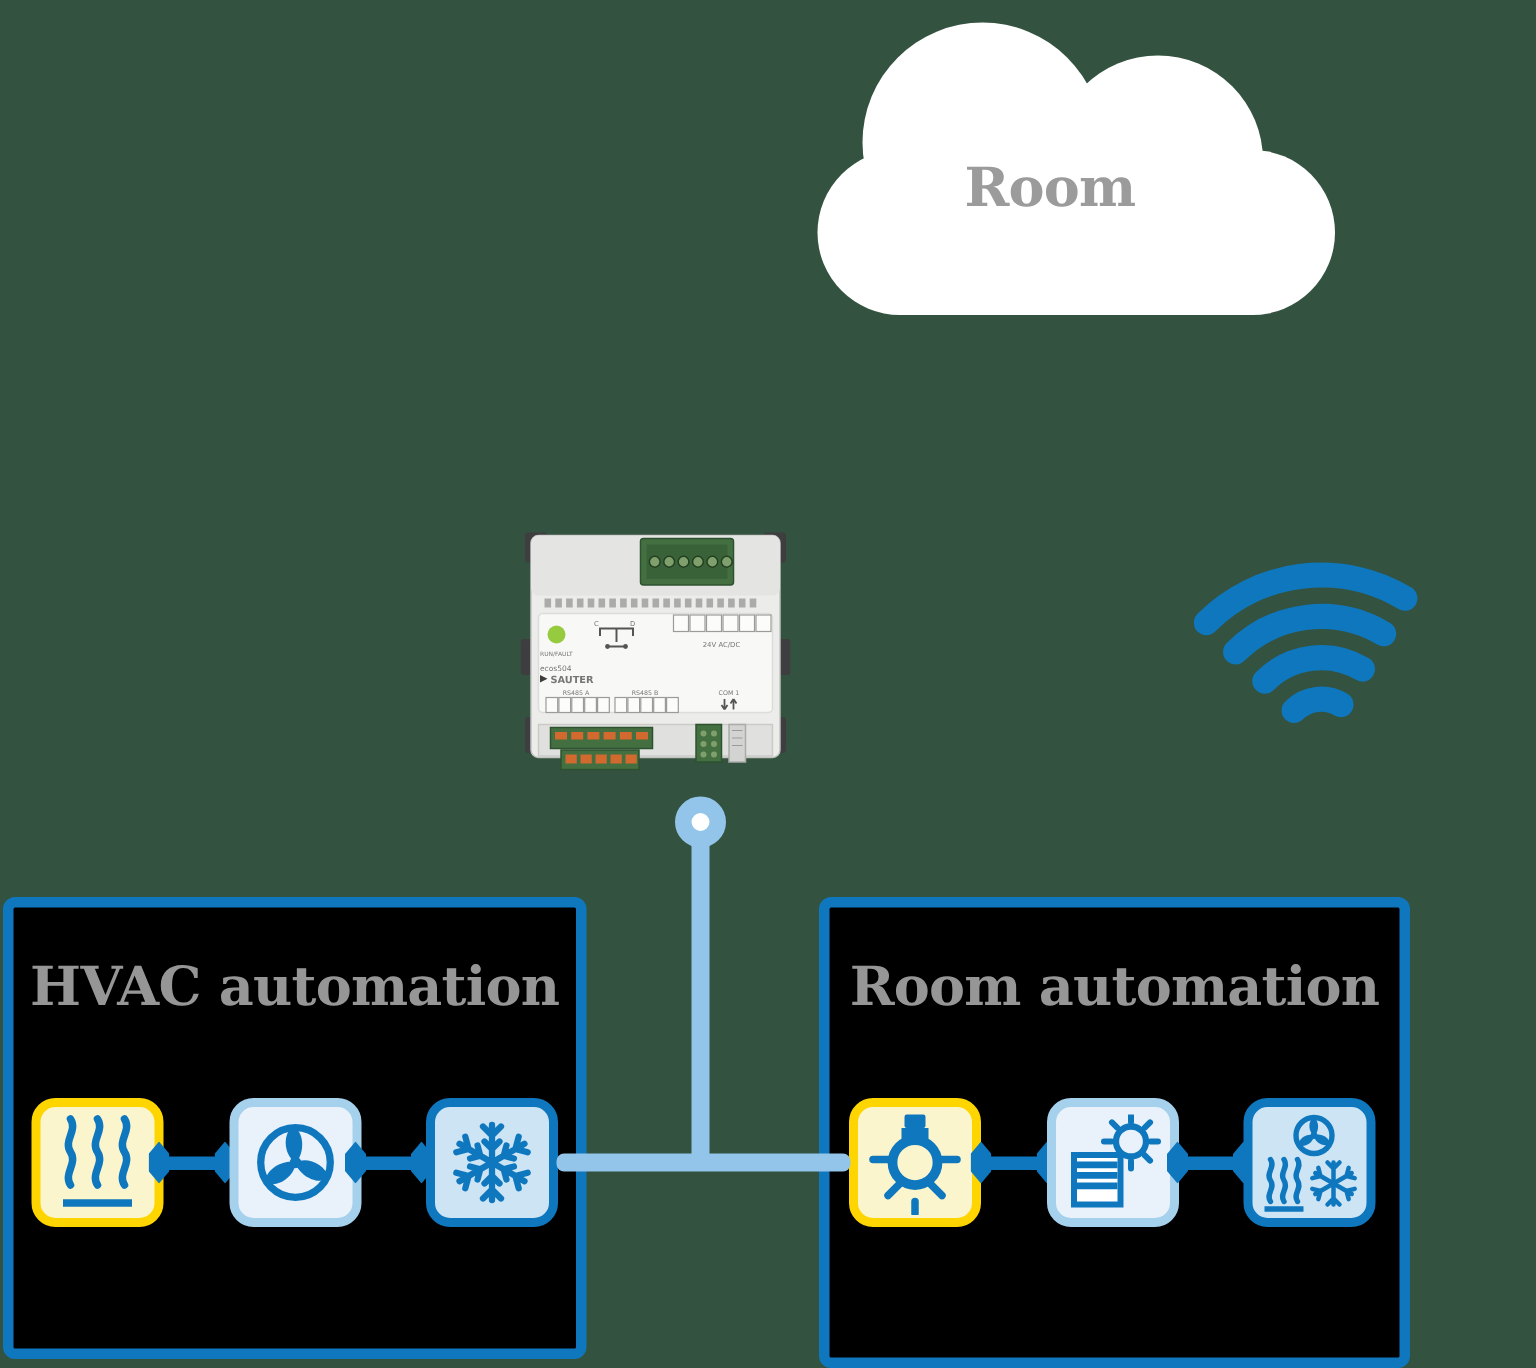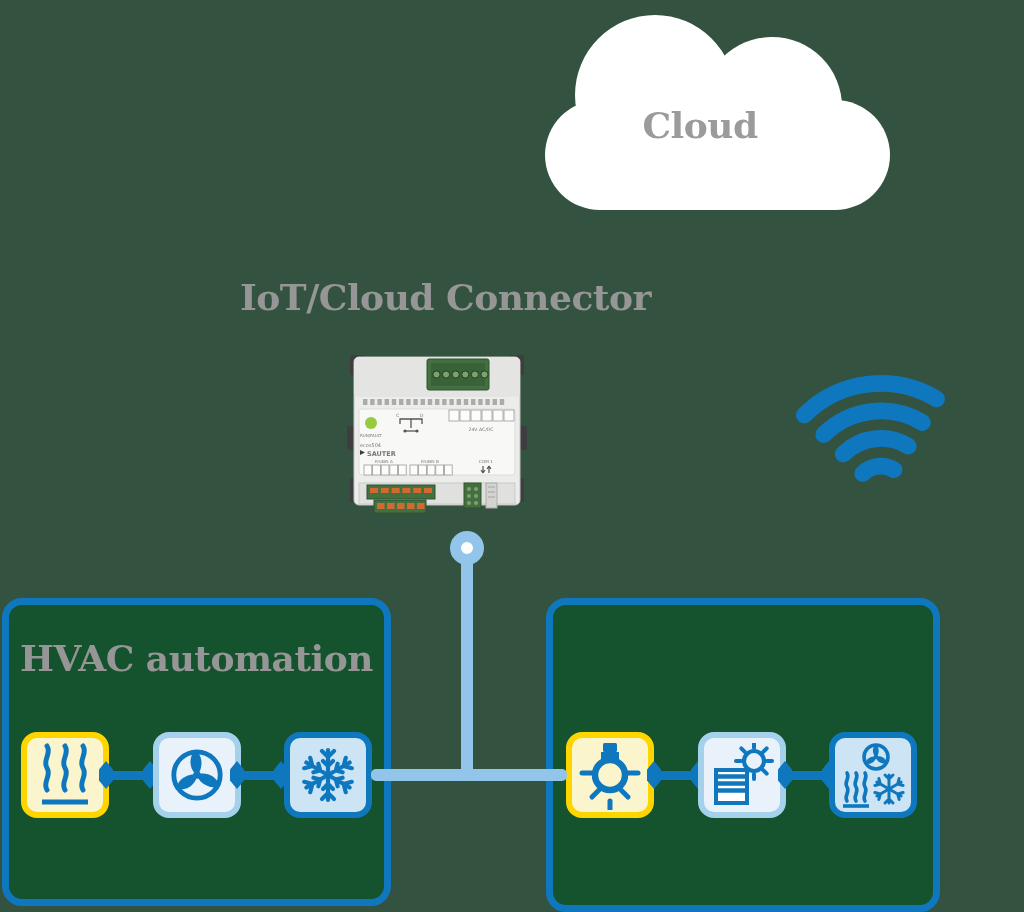--- a/index.html
+++ b/index.html
@@ -14,21 +14,21 @@
     font-size:36px;text-align:center;letter-spacing:-0.5px;line-height:1.1;
     white-space:nowrap;
   }
   
   #cloud-label{left:560px;top:106px;width:280px;color:#9B9B9B;}
   
   #connector-label{left:240px;top:278px;width:400px;}
   #iot-devices-label{left:762px;top:278px;width:228px;}
   
   .bigbox{
-    position:absolute;background:#14532d;border:7px solid #0F77BE;border-radius:20px;
+    position:absolute;background:#000000;border:7px solid #0F77BE;border-radius:8px;
   }
   #hvac-box{left:2px;top:598px;width:375px;height:294px;}
   #room-box{left:546px;top:598px;width:380px;height:300px;}
   .box-title{position:absolute;top:34px;left:0;width:100%;color:#969696;}
   
   .tile{
     position:absolute;width:76px;height:74px;border-radius:16px;border:6px solid;
     display:flex;align-items:center;justify-content:center;
   }
   .tile.yellow{border-color:#FFD500;background:#FBF5CE;}
@@ -62,23 +62,22 @@
 
 <div id="stage">
 
   <svg class="abs" style="left:540px;top:5px;" width="355" height="205" viewBox="0 0 355 205">
     <g fill="#FFFFFF">
       <circle cx="115" cy="90" r="80"></circle>
       <circle cx="232" cy="102" r="70"></circle>
       <rect x="5" y="95" width="345" height="110" rx="55"></rect>
     </g>
   </svg>
-  <div class="abs label" id="cloud-label">Cloud</div>
-
-  <div class="abs label" id="connector-label">IoT/Cloud Connector</div>
+  <div class="abs label" id="cloud-label">Room</div>
+
 
   <div class="abs" id="device">
     <svg width="180" height="165" viewBox="0 0 180 165">
 
       <g fill="#3E3E40">
         <rect x="3" y="5" width="15" height="20" rx="2"></rect>
         <rect x="162" y="5" width="15" height="20" rx="2"></rect>
         <rect x="3" y="128" width="15" height="24" rx="2"></rect>
         <rect x="162" y="128" width="15" height="24" rx="2"></rect>
         <rect x="0" y="76" width="9" height="24" rx="2"></rect>
@@ -275,20 +274,21 @@
             </g>
           <g transform="rotate(300,29,29)">
               <path d="M29,29 V4 M29,11 L23,5 M29,11 L35,5 M29,20 L24,15 M29,20 L34,15"></path>
             </g>
         </g>
       </svg>
     </div>
   </div>
 
   <div class="bigbox" id="room-box">
+    <div class="label box-title">Room automation</div>
 
     <div class="tile yellow icon" style="left:13px;top:127px;">
       <svg width="62" height="70" viewBox="0 0 62 70">
         <g stroke="#0F77BE" stroke-width="5" stroke-linecap="round">
           <path d="M3,33 H14"></path>
             <path d="M48,33 H59"></path>
           <path d="M13,57 L21,49"></path>
             <path d="M41,49 L49,57"></path>
           <path d="M31,61 V69"></path>
         </g>

